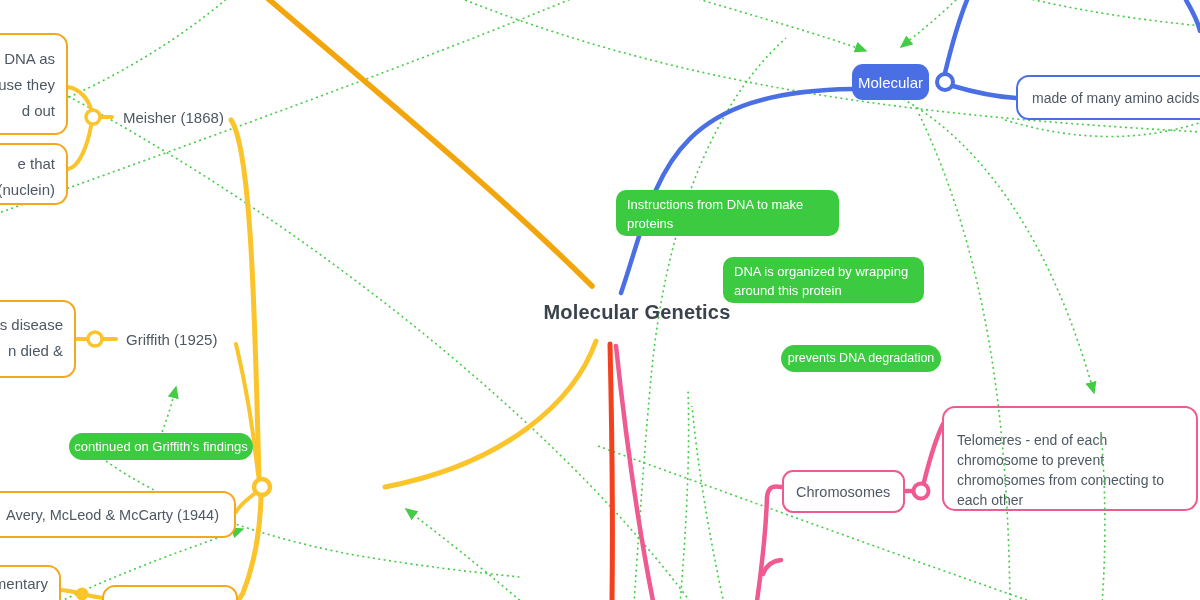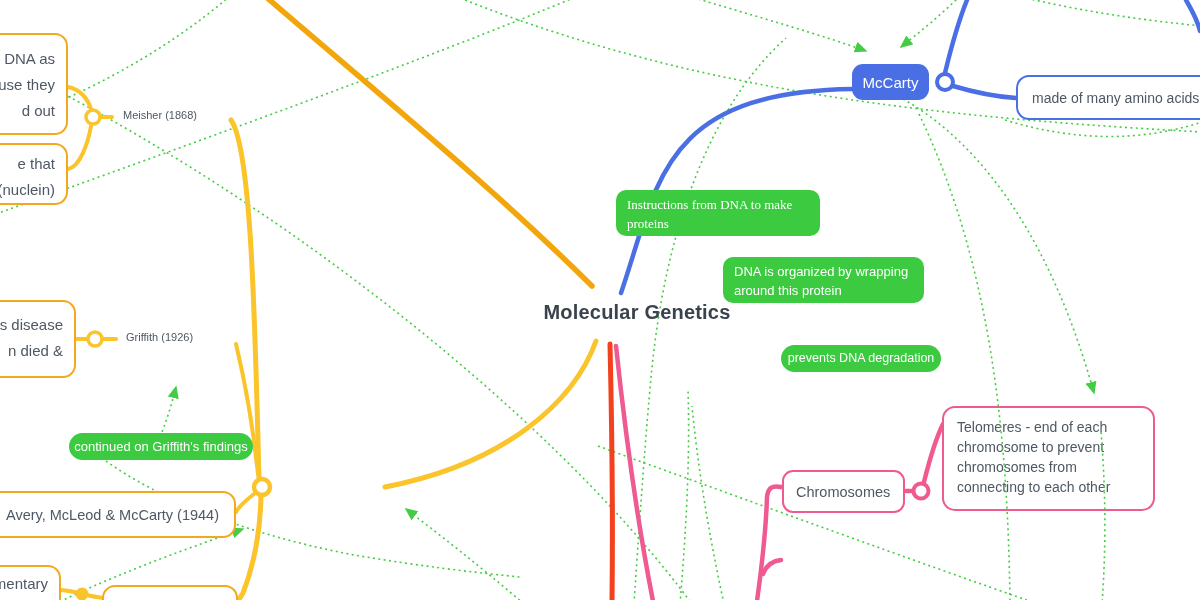--- a/index.html
+++ b/index.html
@@ -45,21 +45,21 @@
   .bd-yellow{border:2px solid var(--yellow_border);}
   .bd-blue{border:2px solid var(--blue);}
   .bd-pink{border:2px solid var(--pink);}
   .frag{text-align:right;white-space:pre-line;font-size:15px;line-height:26px;}
   .pill{
     background:var(--green_pill);color:#fff;font-size:13px;line-height:19px;
     border-radius:10px;
   }
   .pill-one{display:flex;align-items:center;justify-content:center;
     border-radius:14px;white-space:nowrap;font-size:12.5px;}
-  .lab{font-size:11px;color:var(--text_gray);white-space:nowrap;text-align:center;}
+  .lab{font-size:15px;color:var(--text_gray);white-space:nowrap;text-align:center;}
   .vcenter{display:flex;align-items:center;}
 </style>
 </head>
 <body>
 
 <div class="canvas">
 
   <svg class="layer base" width="1200" height="600" viewBox="0 0 1200 600">
     <defs>
       <marker id="arr" markerWidth="9" markerHeight="7" refX="7" refY="3.5" orient="auto">
@@ -115,42 +115,42 @@
     <circle class="jc jc-yellow" cx="93" cy="117" r="7"></circle>
     <circle class="jc jc-yellow" cx="95" cy="339" r="7"></circle>
     <circle class="jc jc-yellow-big" cx="262" cy="487" r="8"></circle>
     <circle class="jc jc-blue" cx="945" cy="82" r="8"></circle>
     <circle class="jc jc-pink" cx="921" cy="491" r="7.5"></circle>
     <circle class="dot-yellow" cx="82" cy="594" r="6.5"></circle>
   </svg>
 
   <div class="item title" style="left:510px;top:301px;width:202px;">Molecular Genetics</div>
 
-  <div class="item node node-blue" style="left:852px;top:64px;width:77px;height:36px;">McCarty</div>
+  <div class="item node node-blue" style="left:852px;top:64px;width:77px;height:36px;">Molecular</div>
   <div class="item box bd-blue vcenter" style="left:1016px;top:75px;width:240px;height:45px;padding:0 14px;white-space:nowrap;">made of many amino acids</div>
 
   <div class="item lab" style="left:123px;top:109px;">Meisher (1868)</div>
-  <div class="item lab" style="left:126px;top:331px;">Griffith (1926)</div>
+  <div class="item lab" style="left:126px;top:331px;">Griffith (1925)</div>
 
   <div class="item box bd-yellow frag" style="left:-150px;top:33px;width:218px;height:102px;padding:11px 11px 0 0;">e DNA as
 use they
 d out</div>
   <div class="item box bd-yellow frag" style="left:-150px;top:143px;width:218px;height:62px;padding:6px 11px 0 0;">e that
 (nuclein)</div>
   <div class="item box bd-yellow frag" style="left:-150px;top:300px;width:226px;height:78px;padding:10px 11px 0 0;">s disease
 n died &amp;</div>
   <div class="item box bd-yellow vcenter" style="left:-20px;top:491px;width:256px;height:47px;padding:0 6px 0 24px;font-size:14.5px;white-space:nowrap;">Avery, McLeod &amp; McCarty (1944)</div>
   <div class="item box bd-yellow frag" style="left:-120px;top:565px;width:181px;height:80px;padding:4px 11px 0 0;">mentary</div>
   <div class="item box bd-yellow" style="left:102px;top:585px;width:136px;height:60px;padding:9px 0 0 14px;font-size:15px;white-space:nowrap;">Chargaff (1950)</div>
 
 
   <div class="item box bd-pink vcenter" style="left:782px;top:470px;width:123px;height:43px;padding:16px 12px;font-size:14.5px;white-space:nowrap;border-radius:11px;">Chromosomes</div>
-  <div class="item box bd-pink" style="left:942px;top:406px;width:213px;height:105px;padding:9px 13px 0 13px;">Telomeres - end of each chromosome to prevent chromosomes from connecting to each other</div>
+  <div class="item box bd-pink" style="left:942px;top:406px;width:256px;height:105px;padding:22px 13px 0 13px;">Telomeres - end of each chromosome to prevent chromosomes from connecting to each other</div>
 
-  <div class="item pill" style="left:616px;top:190px;width:204px;height:46px;padding:5px 18px 0 11px;font-family:Liberation Serif, serif;">Instructions from DNA to make proteins</div>
+  <div class="item pill" style="left:616px;top:190px;width:223px;height:46px;padding:5px 18px 0 11px;">Instructions from DNA to make proteins</div>
   <div class="item pill" style="left:723px;top:257px;width:201px;height:46px;padding:5px 11px 0 11px;">DNA is organized by wrapping around this protein</div>
   <div class="item pill pill-one" style="left:781px;top:345px;width:160px;height:27px;">prevents DNA degradation</div>
   <div class="item pill pill-one" style="left:69px;top:433px;width:184px;height:27px;font-size:13px;">continued on Griffith's findings</div>
 
   <svg class="layer overlay" width="1200" height="600" viewBox="0 0 1200 600">
     <path class="g-dot" d="M 1101,432 C 1106,492 1106,550 1102,604"></path>
     <path class="g-dot" d="M 919,114 C 990,262 1008,432 1010,604"></path>
   </svg>
 
 </div>

